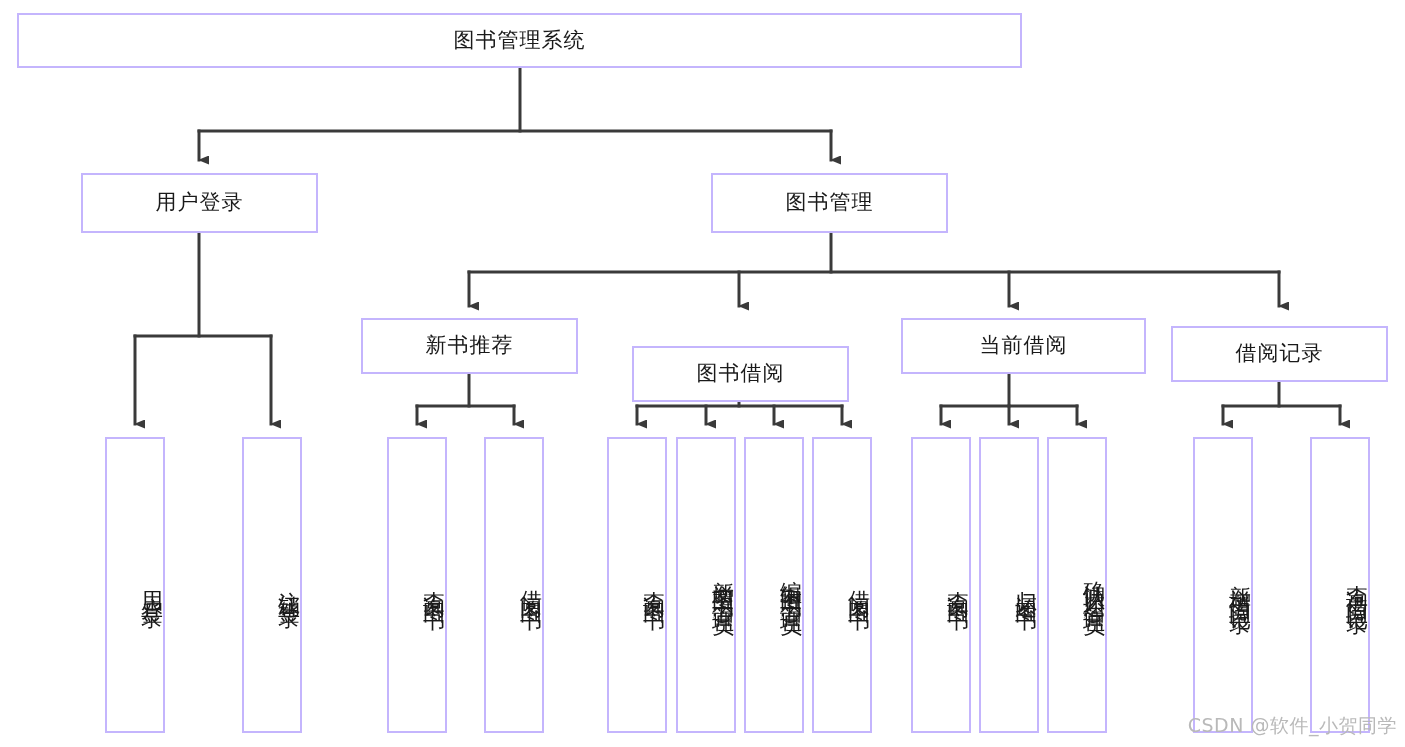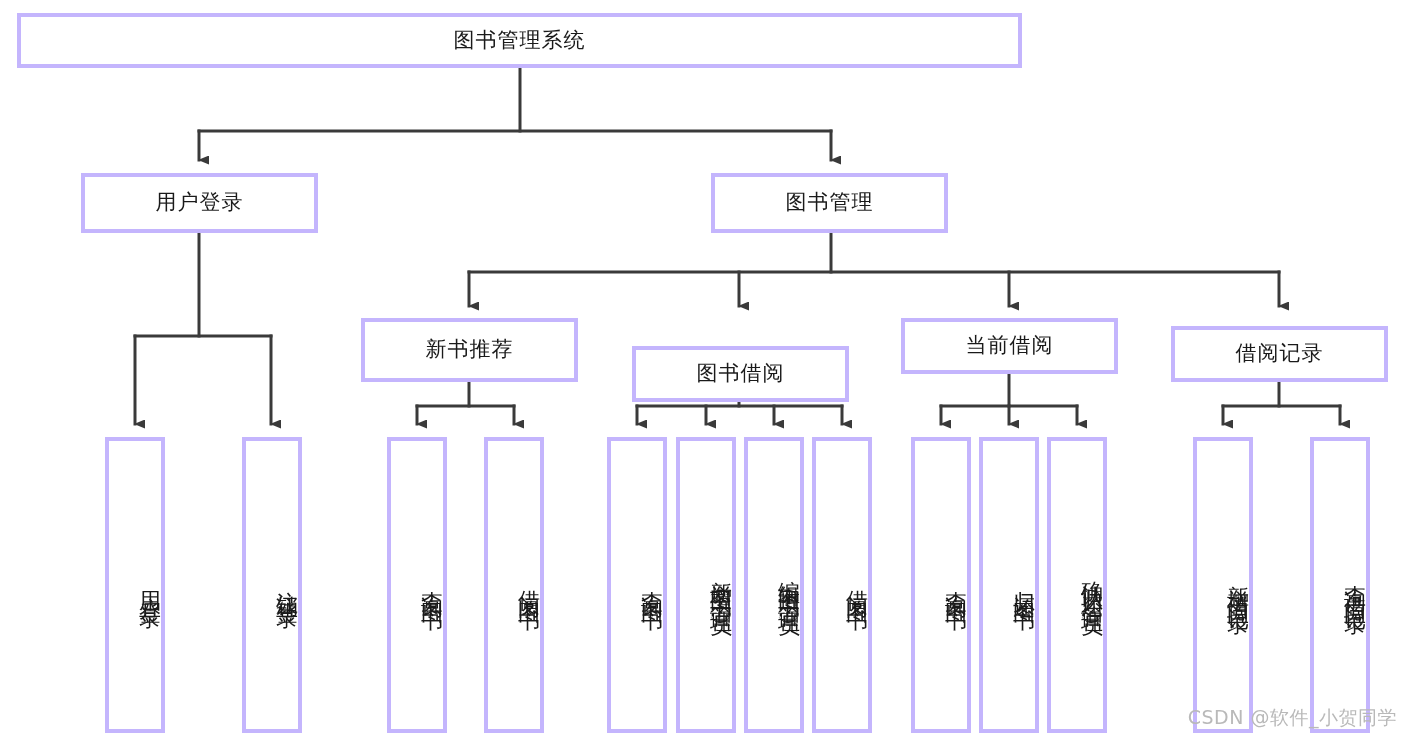--- a/index.html
+++ b/index.html
@@ -23,21 +23,21 @@
     left: 0;
     top: 0;
     width: 1405px;
     height: 747px;
     pointer-events: none;
   }
   .node {
     position: absolute;
     box-sizing: border-box;
     background: #ffffff;
-    border: 4px solid #c4b5fd;
+    border: 2px solid #c4b5fd;
     display: flex;
     align-items: center;
     justify-content: center;
     color: #1a1a1a;
   }
   .node-h {
     font-size: 21px;
     letter-spacing: 1px;
     line-height: 1.2;
     white-space: nowrap;
@@ -57,21 +57,21 @@
     align-items: flex-start;
     justify-content: center;
   }
   .node-v.tall-text {
     letter-spacing: 5px;
     font-size: 22px;
   }
   #watermark {
     position: absolute;
     right: 8px;
-    bottom: 16px;
+    bottom: 8px;
     font-size: 19px;
     color: #b9b9b9;
     letter-spacing: 0.5px;
     white-space: nowrap;
     font-family: "DejaVu Sans", "Liberation Sans", sans-serif;
   }
 </style>
 </head>
 <body>
 
@@ -126,25 +126,25 @@
       <path d="M 1340 406 L 1340 424" marker-end="url(#arrowhead)"></path>
     </g>
   </svg>
 
   <div class="node node-h node-root" style="left:17px; top:13px; width:1005px; height:55px;">图书管理系统</div>
 
   <div class="node node-h" style="left:81px; top:173px; width:237px; height:60px;">用户登录</div>
 
   <div class="node node-h" style="left:711px; top:173px; width:237px; height:60px;text-align:center;">图书管理</div>
 
-  <div class="node node-h" style="left:361px; top:318px; width:217px; height:64px;">新书推荐</div>
+  <div class="node node-h" style="left:361px; top:318px; width:217px; height:56px;">新书推荐</div>
 
   <div class="node node-h" style="left:632px; top:318px; width:217px; height:56px;margin-top:28px;">图书借阅</div>
 
-  <div class="node node-h" style="left:901px; top:318px; width:217px; height:56px;">当前借阅</div>
+  <div class="node node-h" style="left:901px; top:318px; width:245px; height:56px;">当前借阅</div>
 
   <div class="node node-h" style="left:1171px; top:318px; width:217px; height:56px;margin-top:8px;">借阅记录</div>
 
   <div class="node node-v" style="left:105px; top:437px; width:60px; height:296px;">用户登录</div>
 
   <div class="node node-v" style="left:242px; top:437px; width:60px; height:296px;">注销登录</div>
 
   <div class="node node-v" style="left:387px; top:437px; width:60px; height:296px;">查询图书</div>
 
   <div class="node node-v" style="left:484px; top:437px; width:60px; height:296px;">借阅图书</div>

